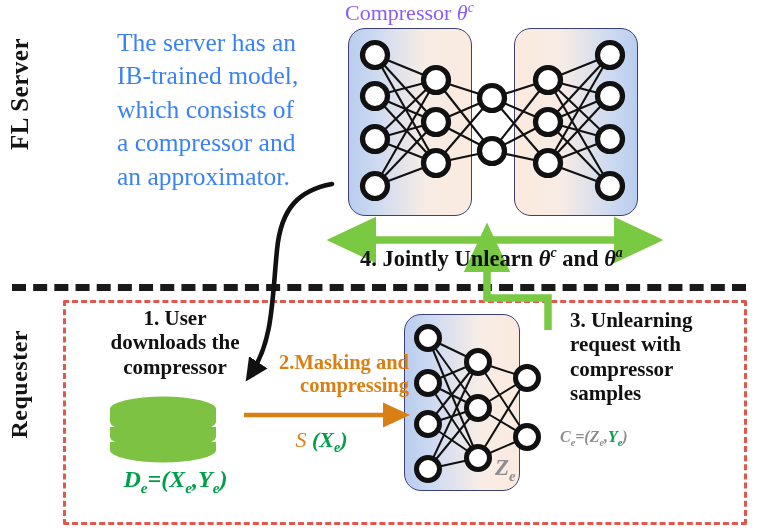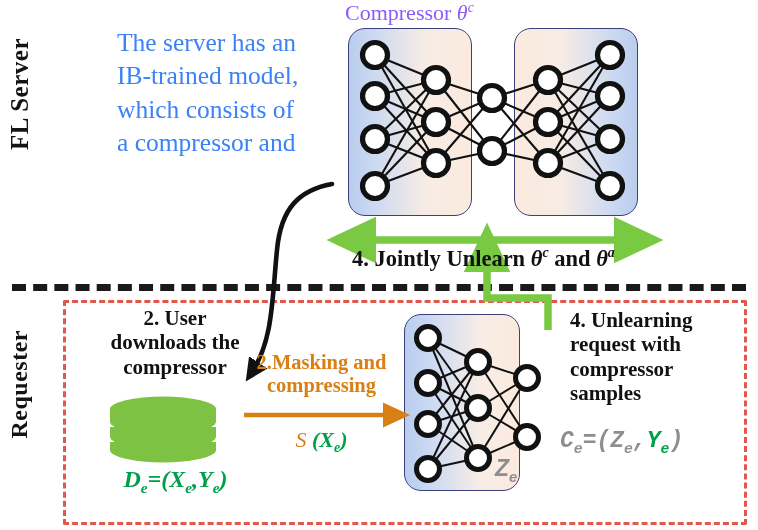--- a/index.html
+++ b/index.html
@@ -66,68 +66,69 @@
     border:3px dashed #e2574c;border-radius:2px;
   }
 
   
   .caption{
     position:absolute;font-weight:bold;color:#111;
     font-family:"Liberation Serif", serif;line-height:1.16;
   }
   #step1{left:80px;top:306px;width:190px;font-size:21px;text-align:center;}
   #step3{left:570px;top:308px;width:170px;font-size:21px;}
-  #step4{left:352px;top:245px;font-size:22.5px;white-space:nowrap;}
+  #step4{left:360px;top:245px;font-size:22.5px;white-space:nowrap;}
 
   
   #step2{
     position:absolute;left:234px;top:351px;width:175px;
     font-size:20.5px;font-weight:bold;color:#d98015;
-    text-align:center;line-height:1.14;
+    text-align:right;line-height:1.14;
     font-family:"Liberation Serif", serif;
   }
   #sx-formula{
     position:absolute;left:234px;top:427px;width:175px;text-align:center;
     font-size:22px;font-family:"Liberation Serif", serif;
   }
   .orange{color:#d98015;}
   .green-b{color:#00a04a;font-weight:bold;font-style:italic;}
 
   
   #de-formula{
     position:absolute;left:78px;top:466px;width:195px;text-align:center;
     font-size:24px;font-weight:bold;font-style:italic;color:#00a04a;
     font-family:"Liberation Serif", serif;
   }
   #ce-formula{
-    position:absolute;left:560px;top:428px;font-size:23px;font-weight:bold;
-    font-style:italic;color:#8e8e8e;font-family:Liberation Mono, monospace;
+    position:absolute;left:560px;top:428px;font-size:16px;font-weight:bold;
+    font-style:italic;color:#8e8e8e;font-family:Liberation Serif, serif;
     white-space:nowrap;
   }
   #ze-label{
     position:absolute;left:495px;top:455px;font-size:23px;font-weight:bold;
-    font-style:italic;color:#8e8e8e;font-family:Liberation Sans, sans-serif;
+    font-style:italic;color:#8e8e8e;font-family:Liberation Serif, serif;
   }
 
   
   #database{position:absolute;left:108px;top:396px;width:110px;height:68px;}
 </style>
 </head>
 <body>
 
 <div id="stage">
 
   <div id="fl-server-label" class="side-label">FL Server</div>
   <div id="requester-label" class="side-label">Requester</div>
 
   <div id="server-text">
     <div>The server has an</div>
     <div>IB-trained model,</div>
     <div>which consists of</div>
     <div>a compressor and</div>
+    <div>an approximator.</div>
   </div>
 
   <div id="compressor-title" class="net-title">
     <span>Compressor</span>
     <span class="ital">θ</span><span class="sup">c</span>
   </div>
 
   <div id="box-compressor" class="netbox"></div>
   <div id="box-approximator" class="netbox"></div>
   <div id="box-bottom-net" class="netbox"></div>
@@ -280,32 +281,32 @@
   </svg>
 
   <div id="step4" class="caption">
     <span>4. Jointly Unlearn</span>
     <span class="ital">θ</span><span class="sup">c</span>
     <span>and</span>
     <span class="ital">θ</span><span class="sup">a</span>
   </div>
 
   <div id="step1" class="caption">
-    <div>2. User</div>
+    <div>1. User</div>
     <div>downloads the</div>
     <div>compressor</div>
   </div>
 
   <div id="step2">
     <div>2.Masking and</div>
     <div>compressing</div>
   </div>
 
   <div id="step3" class="caption">
-    <div>4. Unlearning</div>
+    <div>3. Unlearning</div>
     <div>request with</div>
     <div>compressor</div>
     <div>samples</div>
   </div>
 
   <div id="de-formula">
     <span>D</span><span class="sub">e</span><span>=(X</span><span class="sub">e</span><span>,Y</span><span class="sub">e</span><span>)</span>
   </div>
 
   <div id="sx-formula">

